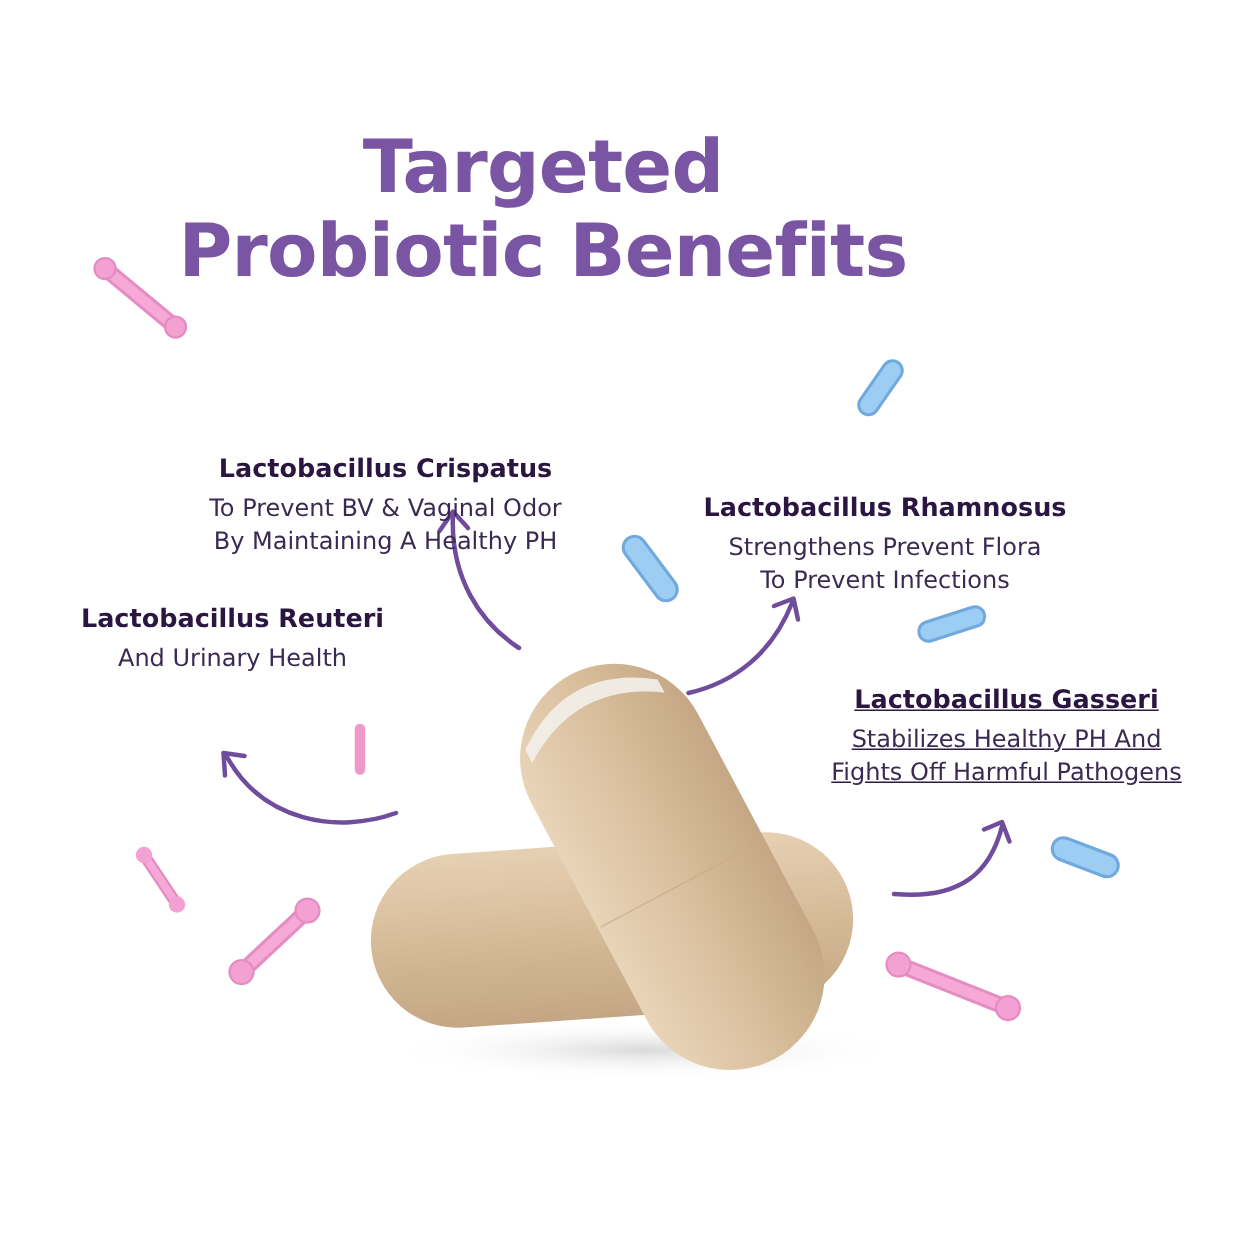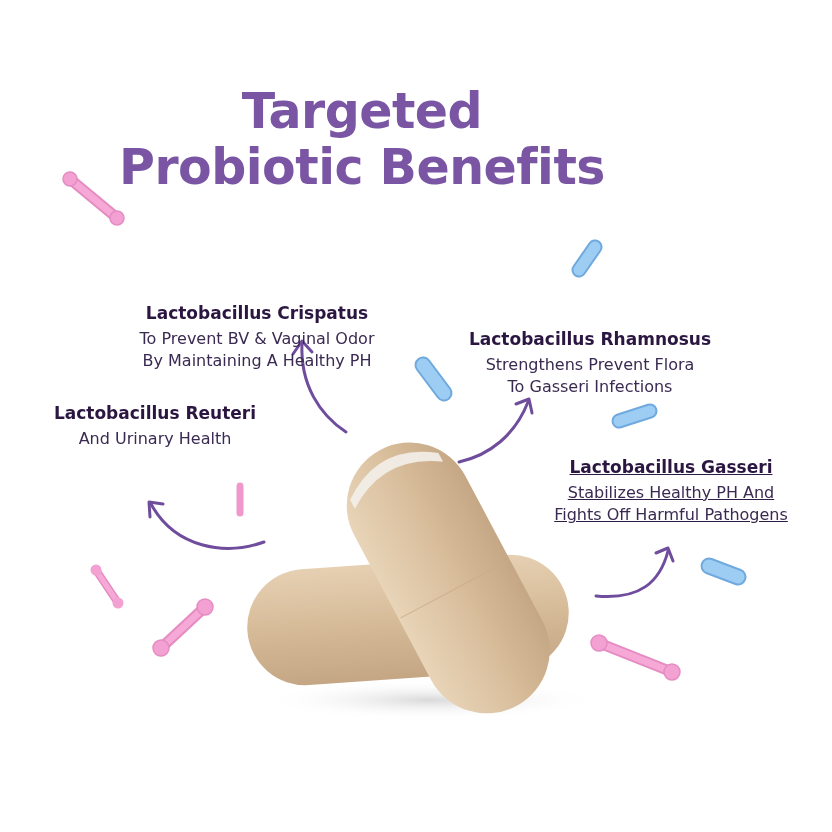--- a/index.html
+++ b/index.html
@@ -135,21 +135,21 @@
     <div class="desc">
       <div>To Prevent BV &amp; Vaginal Odor</div>
       <div>By Maintaining A Healthy PH</div>
     </div>
   </div>
 
   <div class="benefit" style="left:440px; top:328px; width:300px;">
     <div class="name">Lactobacillus Rhamnosus</div>
     <div class="desc">
       <div>Strengthens Prevent Flora</div>
-      <div>To Gasseri Infections</div>
+      <div>To Prevent Infections</div>
     </div>
   </div>
 
   <div class="benefit" style="left:25px; top:402px; width:260px;">
     <div class="name">Lactobacillus Reuteri</div>
     <div class="desc">
       <div>And Urinary Health</div>
     </div>
   </div>
 

